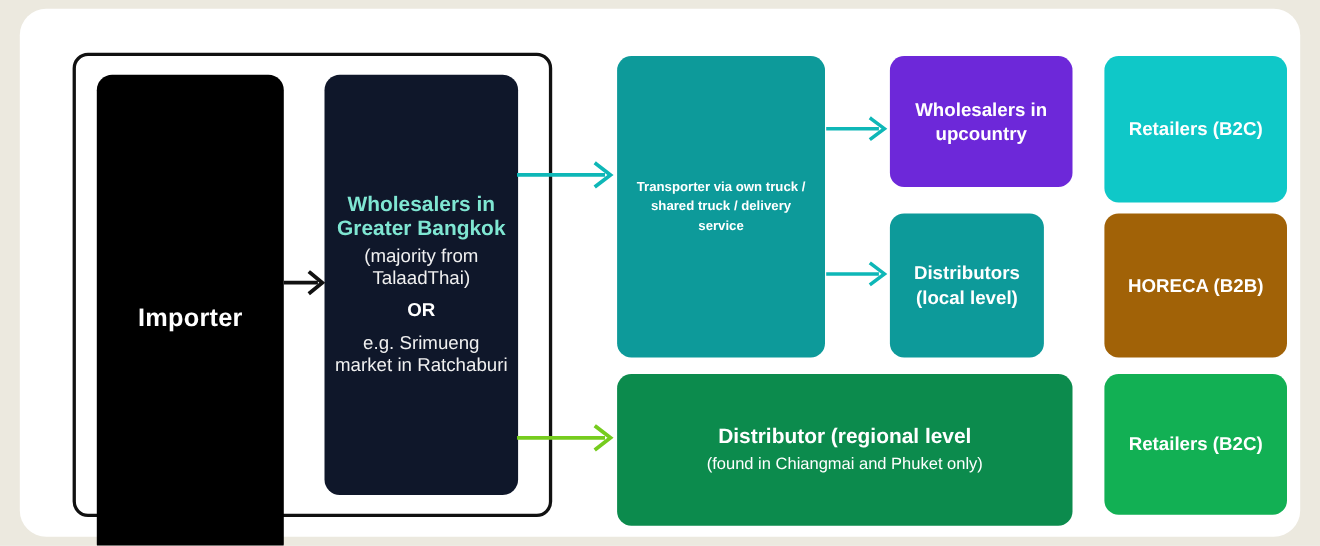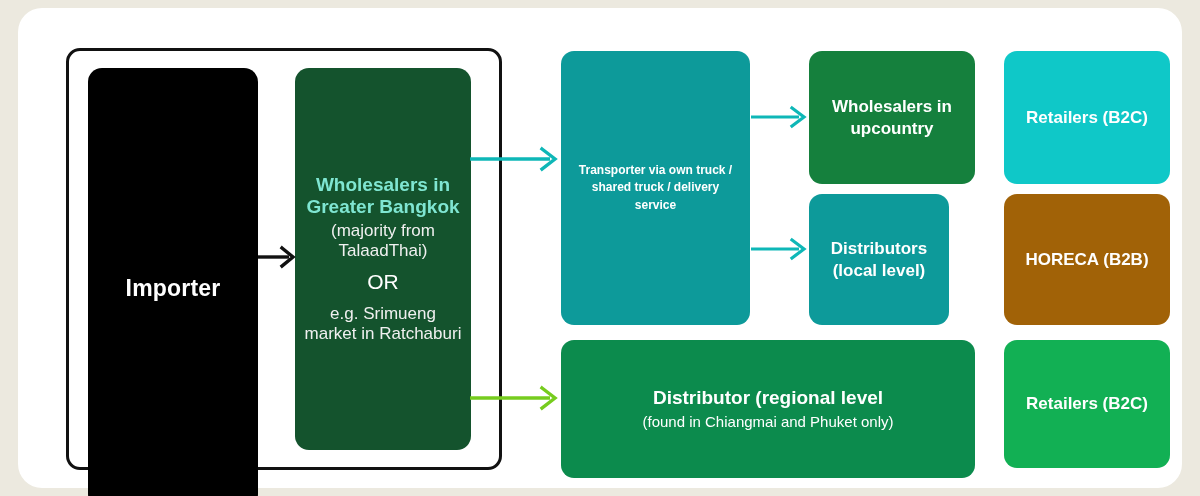--- a/index.html
+++ b/index.html
@@ -42,58 +42,58 @@
   #importer-box .label {
     color:#ffffff;
     font-size:23px;
     font-weight:bold;
     letter-spacing:.2px;
   }
   #wholesaler-box {
     position:absolute;
     left:277px; top:60px;
     width:176px; height:382px;
-    background:#14532d;
+    background:#0f172a;
     border-radius:14px;
     display:flex; flex-direction:column;
     align-items:center; justify-content:center;
     padding:6px 8px;
     text-align:center;
   }
   .wb-head {
     font-size:19px; font-weight:bold; line-height:1.14;
   }
   .wb-head.mint { color:#7fe6d2; }
   .wb-head.lime { color:#76d219; }
   .wb-sub {
     color:#f0f0f0; font-size:17px; line-height:1.18;
     margin-top:3px;
     text-align:center;
   }
   .wb-or {
-    color:#ffffff; font-size:21px; font-weight:normal;
+    color:#ffffff; font-size:17px; font-weight:bold;
     margin:9px 0 7px 0;
   }
   
   .arrow { position:absolute; }
   
   .cbox {
     position:absolute;
     border-radius:13px;
     display:flex; flex-direction:column;
     align-items:center; justify-content:center;
     text-align:center;
     color:#ffffff;
     padding:6px 10px;
   }
   .cbox .t1 { font-size:17px; font-weight:bold; line-height:1.25; }
   .cbox .t2 { font-size:14px; font-weight:normal; line-height:1.25; margin-top:3px;text-align:center; }
   #transporter-box  { left:543px; top:43px;  width:189px; height:274px; background:#0d9a9a; }
   #transporter-box .t1 { font-size:12px; line-height:1.42; }
-  #wholesalers-upcountry-box { left:791px; top:43px;  width:166px; height:133px; background:#15803d; }
+  #wholesalers-upcountry-box { left:791px; top:43px;  width:166px; height:119px; background:#6d28d9; }
   #distributors-local-box    { left:791px; top:186px; width:140px; height:131px; background:#0d9a9a; }
   #retailers-b2c-teal-box    { left:986px; top:43px;  width:166px; height:133px; background:#0fc8c8; }
   #horeca-b2b-box            { left:986px; top:186px; width:166px; height:131px; background:#a16207; }
   #distributor-regional-box  { left:543px; top:332px; width:414px; height:138px; background:#0c8b4d; }
   #distributor-regional-box .t1 { font-size:19px; }
   #distributor-regional-box .t2 { font-size:15px; }
   #retailers-b2c-green-box   { left:986px; top:332px; width:166px; height:128px; background:#12b054; }
 </style>
 </head>
 <body>

